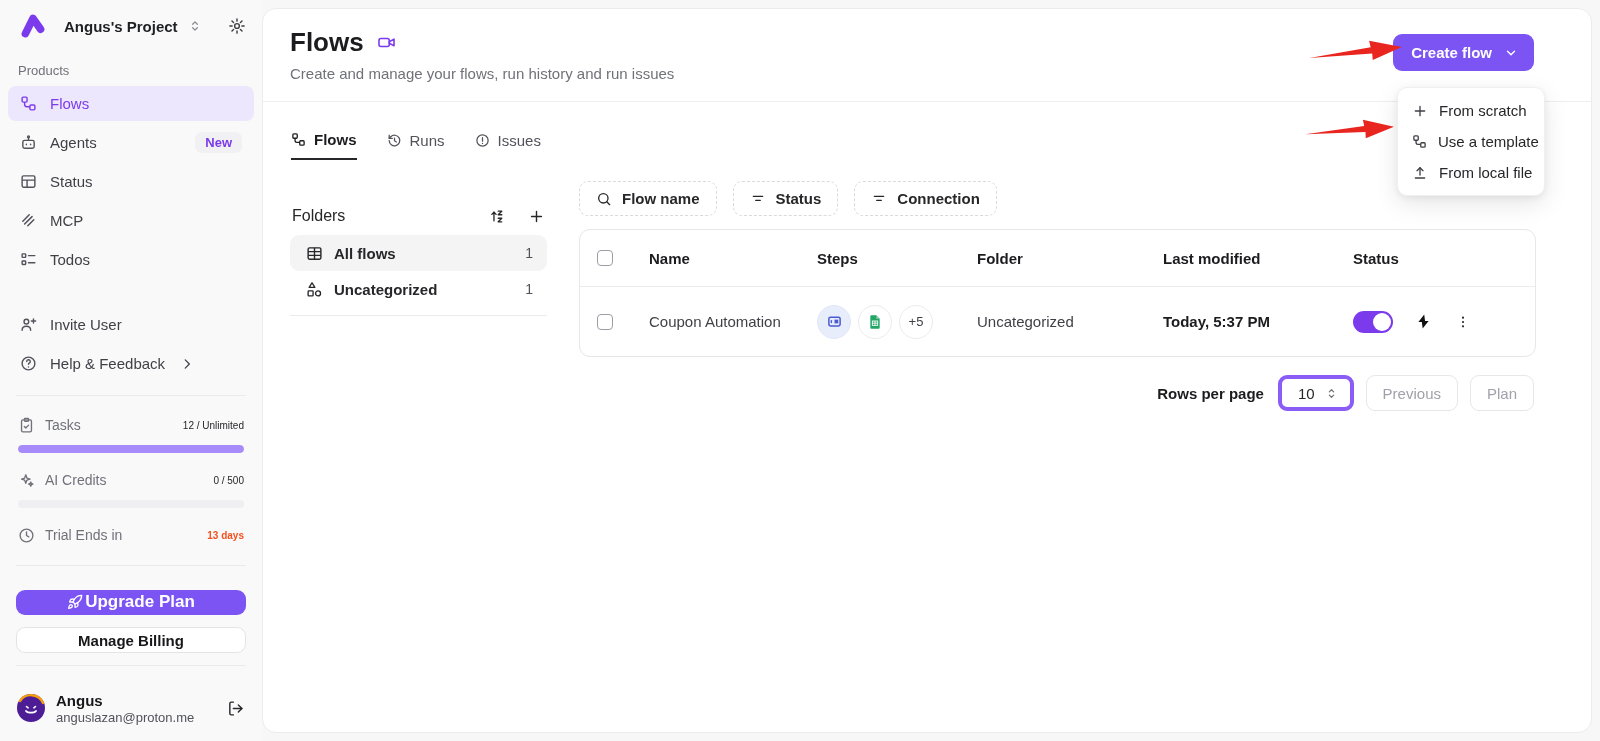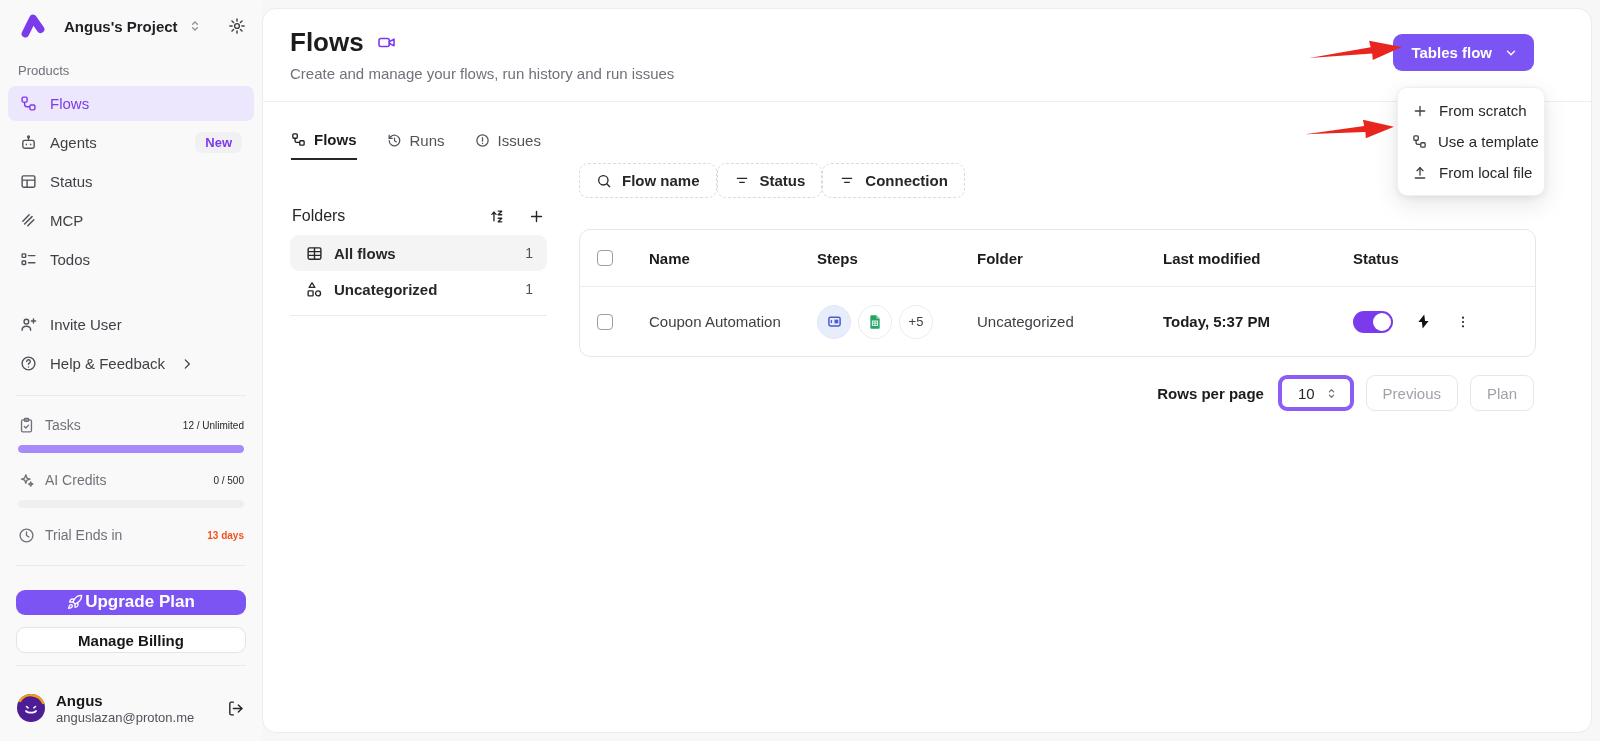--- a/index.html
+++ b/index.html
@@ -60,21 +60,21 @@
   .folders-title { font-size:16px; color:#27272a; }
   .folders-actions { margin-left:auto; display:flex; gap:22px; color:#27272a; }
   .folders-actions .ic { display:flex; cursor:pointer; }
   .folder-item { display:flex; align-items:center; gap:11px; height:36px; padding:0 14px 0 16px; border-radius:9px; font-size:15px; font-weight:700; color:#27272a; cursor:pointer; }
   .folder-item .ic { display:flex; color:#27272a; }
   .folder-item.active { background:#f4f4f5; }
   .folder-count { margin-left:auto; font-size:14px; font-weight:400; color:#52525b; }
   .folders-divider { height:1px; background:#ebebee; margin-top:8px; }
 
   
-  .filters { position:absolute; left:316px; top:154px; display:flex; gap:0; }
+  .filters { position:absolute; left:316px; top:172px; display:flex; gap:16px; }
   .filter-pill { display:flex; align-items:center; gap:10px; height:35px; padding:0 16px; border:1px dashed #d9d9de; border-radius:9px; background:#fff; font-size:15px; font-weight:600; color:#27272a; cursor:pointer; }
   .filter-pill .ic { display:flex; color:#27272a; }
 
   
   .flow-table { position:absolute; left:316px; top:220px; width:957px; border:1px solid #e7e7ea; border-radius:11px; overflow:hidden; background:#fff; }
   .t-row { display:grid; grid-template-columns:52px 168px 160px 186px 190px 1fr; align-items:center; padding-left:17px; }
   .t-head { height:57px; border-bottom:1px solid #ececef; font-size:15px; font-weight:700; color:#1c1c1f; }
   .t-data { height:69px; font-size:15px; color:#3f3f46; }
   .checkbox { width:16px; height:16px; border:1.5px solid #9d9da6; border-radius:4px; background:#fff; cursor:pointer; }
   .steps-cell { display:flex; align-items:center; gap:7px; }
@@ -307,21 +307,21 @@
       <span class="title-video">
         <svg class="icon" width="19" height="19" viewBox="0 0 24 24" fill="none" stroke="currentColor" stroke-width="2" stroke-linejoin="round">
             <rect x="2.5" y="7" width="13" height="10" rx="2.5"></rect>
             <path d="M15.5 11l6-3.2v8.4l-6-3.2z"></path>
           </svg>
       </span>
     </div>
     <div class="page-subtitle">Create and manage your flows, run history and run issues</div>
 
     <button class="btn-create">
-      <span>Tables flow</span>
+      <span>Create flow</span>
       <span style="display:flex">
           <svg class="icon" width="14" height="14" viewBox="0 0 24 24" fill="none" stroke="#fff" stroke-width="2.4" stroke-linecap="round" stroke-linejoin="round">
             <path d="M6 9l6 6 6-6"></path>
           </svg>
         </span>
     </button>
 
     <div class="header-divider"></div>
 
     <div class="tabs">

